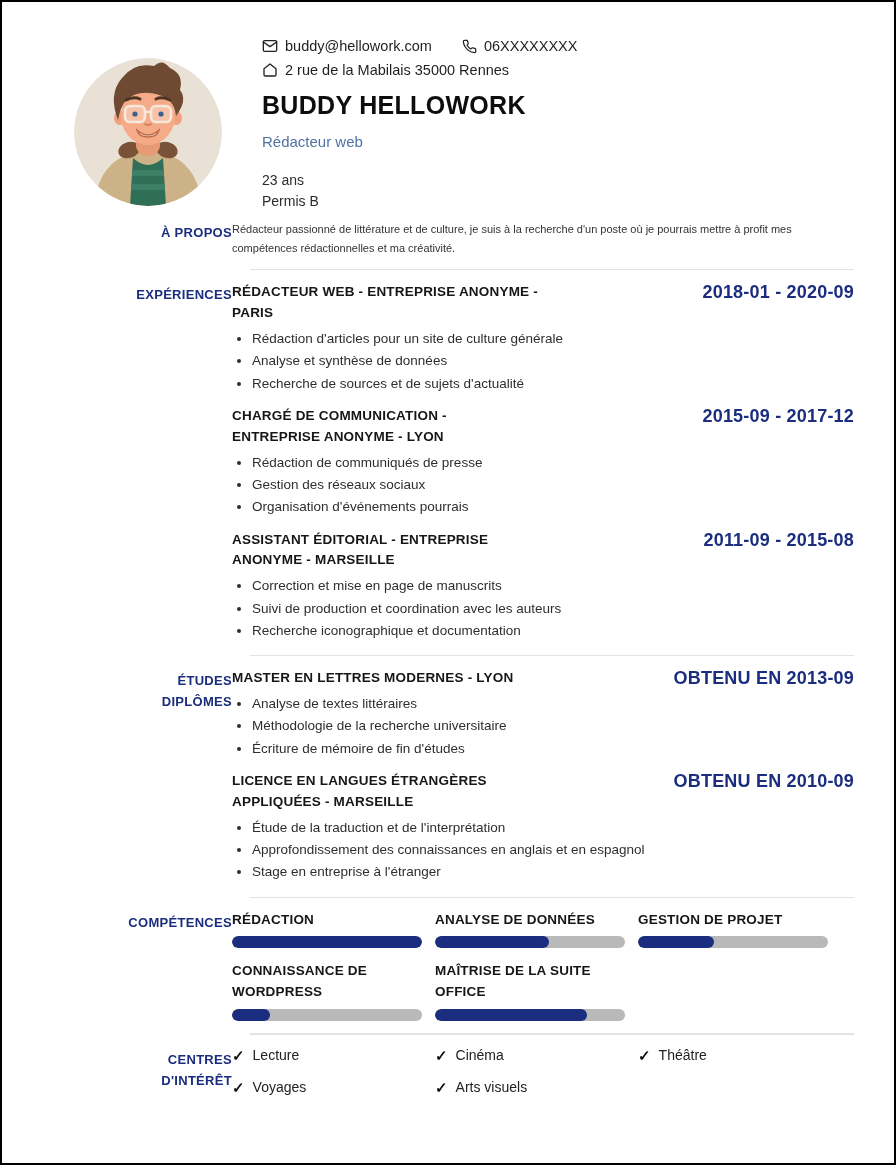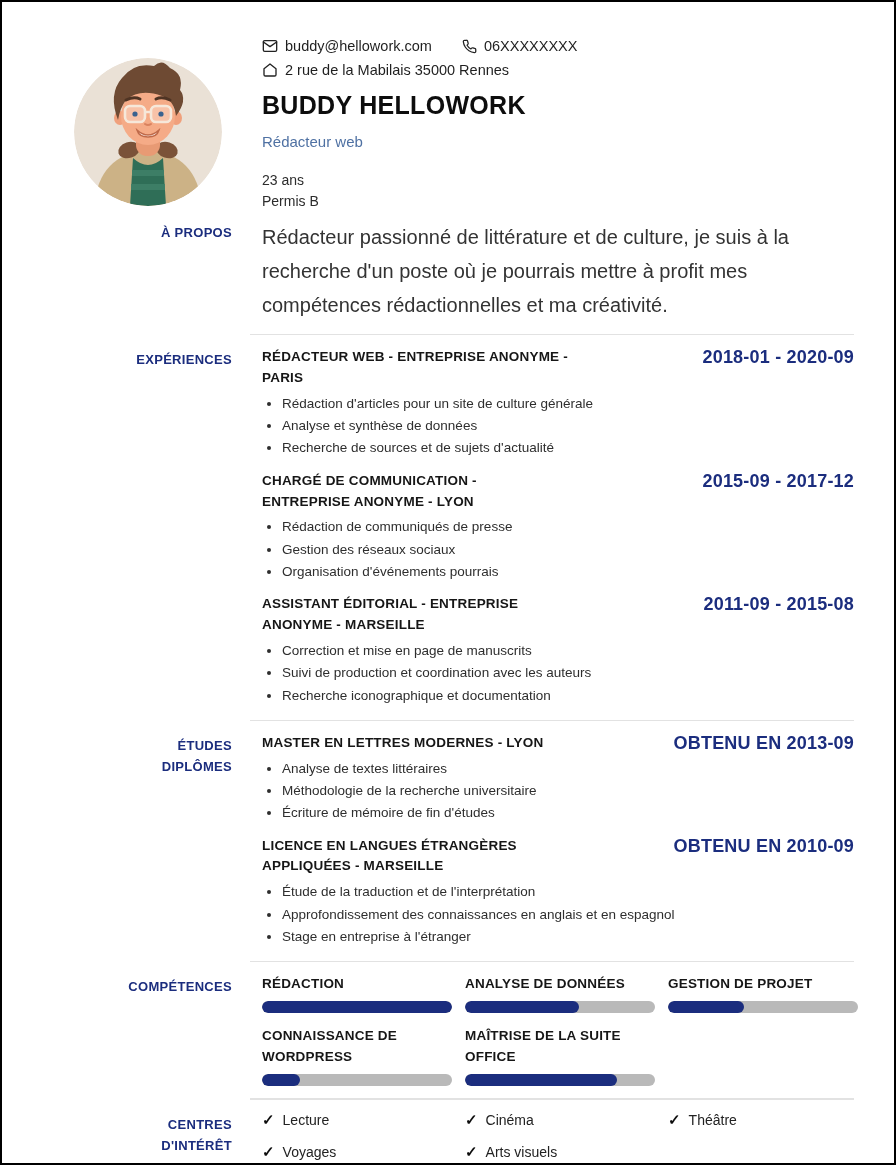--- a/index.html
+++ b/index.html
@@ -10,26 +10,26 @@
   .avatar{position:absolute;left:72px;top:56px;width:148px;height:148px;border-radius:50%;overflow:hidden;}
   .header-info{position:absolute;left:260px;top:36px;right:40px;}
   .contact-row{display:flex;align-items:center;gap:30px;margin-bottom:8px;}
   .contact-item{display:flex;align-items:center;gap:7px;font-size:14.5px;color:#1f1f1f;}
   .contact-item svg{display:block;}
   .person-name{font-size:25px;font-weight:bold;color:#0d0d0d;letter-spacing:.3px;margin-top:13px;}
   .job-title{font-size:15px;color:#4f71a3;margin-top:13px;}
   .personal{margin-top:20px;font-size:14px;color:#2c2c2c;line-height:1.5;}
 
   
-  .section{display:grid;grid-template-columns:230px 1fr;column-gap:30px;padding:12px 40px 12px 0;}
+  .section{display:grid;grid-template-columns:230px 1fr;padding:12px 40px 12px 0;}
   .sec-label{font-weight:bold;font-size:13px;color:#1b2d7e;text-align:right;line-height:1.62;letter-spacing:.3px;padding-top:2px;}
   .sec-label span{display:inline-block;max-width:118px;}
   .divider{border-top:1px solid #e2e2e2;margin:0 40px 0 248px;height:0;}
 
-  .about-text{font-size:20px;color:#333;line-height:1.7;max-width:600px;}
+  .about-text{font-size:11px;color:#333;line-height:1.7;max-width:600px;}
 
   .item{margin-bottom:12px;}
   .item:last-child{margin-bottom:0;}
   .item-head{display:flex;justify-content:space-between;align-items:flex-start;}
   .item-title{font-weight:bold;font-size:13.5px;color:#161616;line-height:1.55;letter-spacing:.2px;max-width:310px;}
   .item-date{font-weight:bold;font-size:18px;color:#1b2d7e;white-space:nowrap;letter-spacing:.2px;}
   ul.bullets{margin:5px 0 0 0;padding-left:20px;}
   ul.bullets li{font-size:13.5px;color:#2e2e2e;line-height:1.5;margin:2px 0;}
 
   .grid3{display:grid;grid-template-columns:repeat(3,190px);column-gap:13px;row-gap:13px;}

